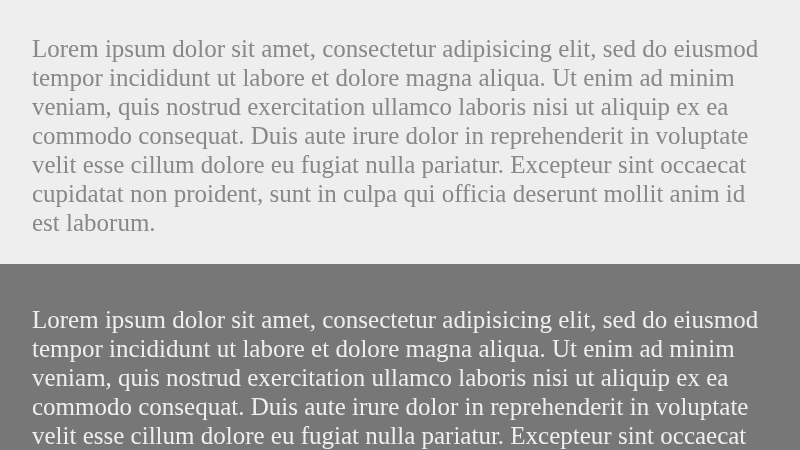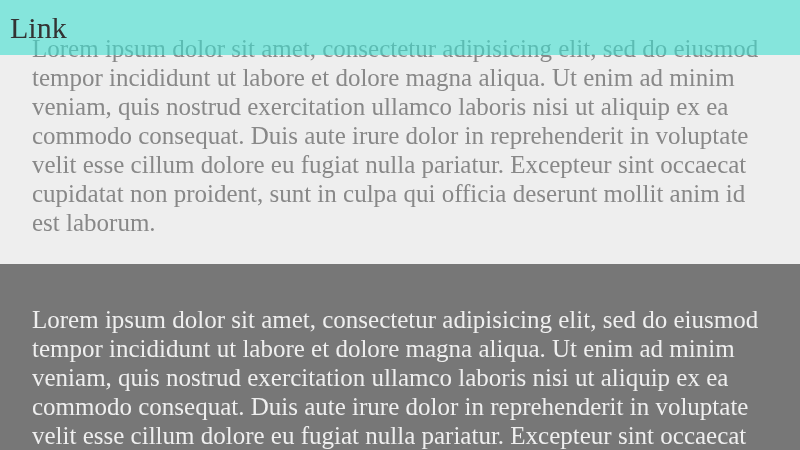--- a/index.html
+++ b/index.html
@@ -54,23 +54,20 @@
   }
   .section.dark .para {
     color: #efefef;
   }
 </style>
 </head>
 <body>
 
 <div class="page">
 
-  <header class="site-header">
-    <a class="header-link" href="#">Link</a>
-  </header>
 
   <section class="section light">
     <p class="para">Lorem ipsum dolor sit amet, consectetur adipisicing elit, sed do eiusmod tempor incididunt ut labore et dolore magna aliqua. Ut enim ad minim veniam, quis nostrud exercitation ullamco laboris nisi ut aliquip ex ea commodo consequat. Duis aute irure dolor in reprehenderit in voluptate velit esse cillum dolore eu fugiat nulla pariatur. Excepteur sint occaecat cupidatat non proident, sunt in culpa qui officia deserunt mollit anim id est laborum.</p>
   </section>
 
   <section class="section dark">
     <p class="para">Lorem ipsum dolor sit amet, consectetur adipisicing elit, sed do eiusmod tempor incididunt ut labore et dolore magna aliqua. Ut enim ad minim veniam, quis nostrud exercitation ullamco laboris nisi ut aliquip ex ea commodo consequat. Duis aute irure dolor in reprehenderit in voluptate velit esse cillum dolore eu fugiat nulla pariatur. Excepteur sint occaecat cupidatat non proident, sunt in culpa qui officia deserunt mollit anim id est laborum.</p>
   </section>
 
 </div>

